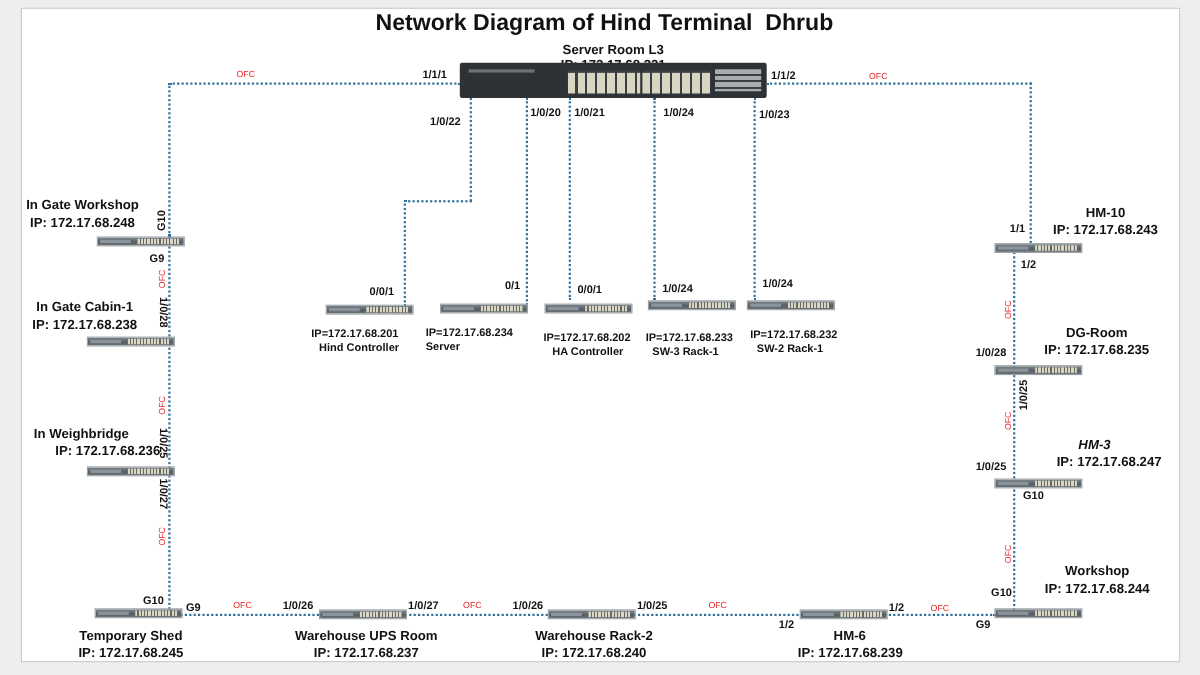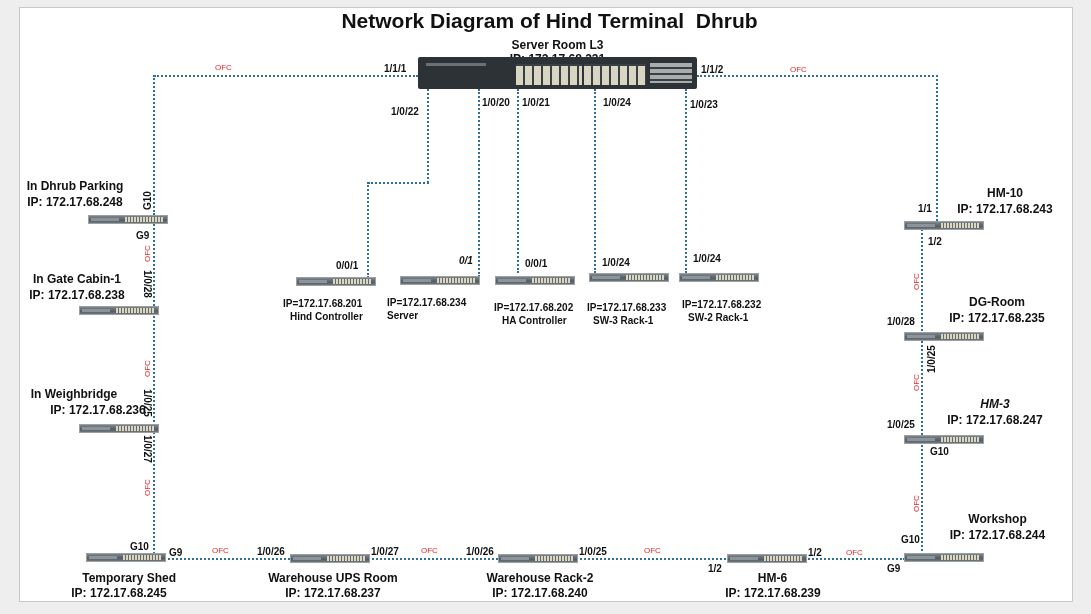--- a/index.html
+++ b/index.html
@@ -60,42 +60,42 @@
 <div class="port" style="left:522px;top:97px;text-align:right;">1/0/21</div>
 <div class="port" style="left:603px;top:97px;">1/0/24</div>
 <div class="port" style="left:690px;top:99px;">1/0/23</div>
 
 <div class="sw" style="left:296px;top:277px;"></div>
 <div class="port" style="left:336px;top:260px;">0/0/1</div>
 <div class="lbl" style="left:283px;top:297px;font-size:10px;line-height:13px;text-align:left;">IP=172.17.68.201</div>
 <div class="lbl" style="left:290px;top:310px;font-size:10px;line-height:13px;text-align:left;">Hind Controller</div>
 
 <div class="sw" style="left:400px;top:276px;"></div>
-<div class="port" style="left:459px;top:255px;font-style:italic;">0/1</div>
+<div class="port" style="left:459px;top:255px;">0/1</div>
 <div class="lbl" style="left:387px;top:296px;font-size:10px;line-height:13px;text-align:left;">IP=172.17.68.234</div>
 <div class="lbl" style="left:387px;top:309px;font-size:10px;line-height:13px;text-align:left;">Server</div>
 
 <div class="sw" style="left:495px;top:276px;"></div>
 <div class="port" style="left:525px;top:258px;">0/0/1</div>
 <div class="lbl" style="left:494px;top:301px;font-size:10px;line-height:13px;text-align:left;">IP=172.17.68.202</div>
 <div class="lbl" style="left:502px;top:314px;font-size:10px;line-height:13px;text-align:right;">HA Controller</div>
 
 <div class="sw" style="left:589px;top:273px;"></div>
 <div class="port" style="left:602px;top:257px;">1/0/24</div>
 <div class="lbl" style="left:587px;top:301px;font-size:10px;line-height:13px;text-align:left;">IP=172.17.68.233</div>
 <div class="lbl" style="left:593px;top:314px;font-size:10px;line-height:13px;text-align:left;">SW-3 Rack-1</div>
 
 <div class="sw" style="left:679px;top:273px;"></div>
 <div class="port" style="left:693px;top:253px;">1/0/24</div>
 <div class="lbl" style="left:682px;top:298px;font-size:10px;line-height:13px;text-align:center;">IP=172.17.68.232</div>
 <div class="lbl" style="left:688px;top:311px;font-size:10px;line-height:13px;text-align:left;">SW-2 Rack-1</div>
 
 <div class="vl" style="left:153px;top:215px;height:343px;"></div>
 
-<div class="lbl" style="left:20px;top:178px;width:110px;">In Dhrub Parking</div>
+<div class="lbl" style="left:20px;top:178px;width:110px;">In Gate Workshop</div>
 <div class="lbl" style="left:20px;top:194px;width:110px;">IP: 172.17.68.248</div>
 <div class="sw" style="left:88px;top:215px;"></div>
 <div class="port v" style="left:156px;top:196px;transform:rotate(-90deg);transform-origin:left top;left:142px;top:210px;">G10</div>
 <div class="port" style="left:136px;top:230px;">G9</div>
 <div class="ofc" style="left:143px;top:262px;transform:rotate(-90deg);transform-origin:left top;">OFC</div>
 <div class="port" style="left:153px;top:270px;transform:rotate(90deg);transform-origin:left top;">1/0/28</div>
 
 <div class="lbl" style="left:22px;top:271px;width:110px;">In Gate Cabin-1</div>
 <div class="lbl" style="left:22px;top:287px;width:110px;">IP: 172.17.68.238</div>
 <div class="sw" style="left:79px;top:306px;"></div>
@@ -106,21 +106,21 @@
 <div class="port" style="left:153px;top:389px;transform:rotate(90deg);transform-origin:left top;">1/0/25</div>
 <div class="sw" style="left:79px;top:424px;"></div>
 <div class="port" style="left:153px;top:435px;transform:rotate(90deg);transform-origin:left top;">1/0/27</div>
 <div class="ofc" style="left:143px;top:496px;transform:rotate(-90deg);transform-origin:left top;">OFC</div>
 
 <div class="hl" style="left:153px;top:558px;width:752px;"></div>
 
 <div class="sw" style="left:86px;top:553px;"></div>
 <div class="port" style="left:130px;top:541px;">G10</div>
 <div class="port" style="left:169px;top:547px;">G9</div>
-<div class="lbl" style="left:62px;top:570px;width:114px;text-align:right;">Temporary Shed</div>
+<div class="lbl" style="left:62px;top:570px;width:114px;">Temporary Shed</div>
 <div class="lbl" style="left:62px;top:585px;width:114px;">IP: 172.17.68.245</div>
 <div class="ofc" style="left:212px;top:546px;">OFC</div>
 
 <div class="sw" style="left:290px;top:554px;"></div>
 <div class="port" style="left:257px;top:546px;">1/0/26</div>
 <div class="port" style="left:371px;top:546px;">1/0/27</div>
 <div class="lbl" style="left:258px;top:570px;width:150px;">Warehouse UPS Room</div>
 <div class="lbl" style="left:258px;top:585px;width:150px;">IP: 172.17.68.237</div>
 <div class="ofc" style="left:421px;top:546px;">OFC</div>
 
@@ -148,21 +148,21 @@
 <div class="ofc" style="left:912px;top:290px;transform:rotate(-90deg);transform-origin:left top;">OFC</div>
 
 <div class="lbl" style="left:945px;top:294px;width:104px;">DG-Room</div>
 <div class="lbl" style="left:942px;top:310px;width:110px;">IP: 172.17.68.235</div>
 <div class="port" style="left:887px;top:316px;">1/0/28</div>
 <div class="sw" style="left:904px;top:332px;"></div>
 <div class="port" style="left:936px;top:343px;transform:rotate(-90deg);transform-origin:left top;left:926px;top:373px;">1/0/25</div>
 <div class="ofc" style="left:912px;top:391px;transform:rotate(-90deg);transform-origin:left top;">OFC</div>
 
 <div class="lbl" style="left:945px;top:396px;width:100px;font-style:italic;">HM-3</div>
-<div class="lbl" style="left:934px;top:412px;width:122px;">IP: 172.17.68.247</div>
+<div class="lbl" style="left:934px;top:412px;width:122px;text-align:right;">IP: 172.17.68.247</div>
 <div class="port" style="left:887px;top:419px;">1/0/25</div>
 <div class="sw" style="left:904px;top:435px;"></div>
 <div class="port" style="left:930px;top:446px;">G10</div>
 <div class="ofc" style="left:912px;top:512px;transform:rotate(-90deg);transform-origin:left top;">OFC</div>
 
 <div class="lbl" style="left:945px;top:511px;width:105px;">Workshop</div>
 <div class="lbl" style="left:945px;top:527px;width:105px;">IP: 172.17.68.244</div>
 <div class="port" style="left:901px;top:534px;">G10</div>
 <div class="sw" style="left:904px;top:553px;"></div>
 <div class="port" style="left:887px;top:563px;">G9</div>

